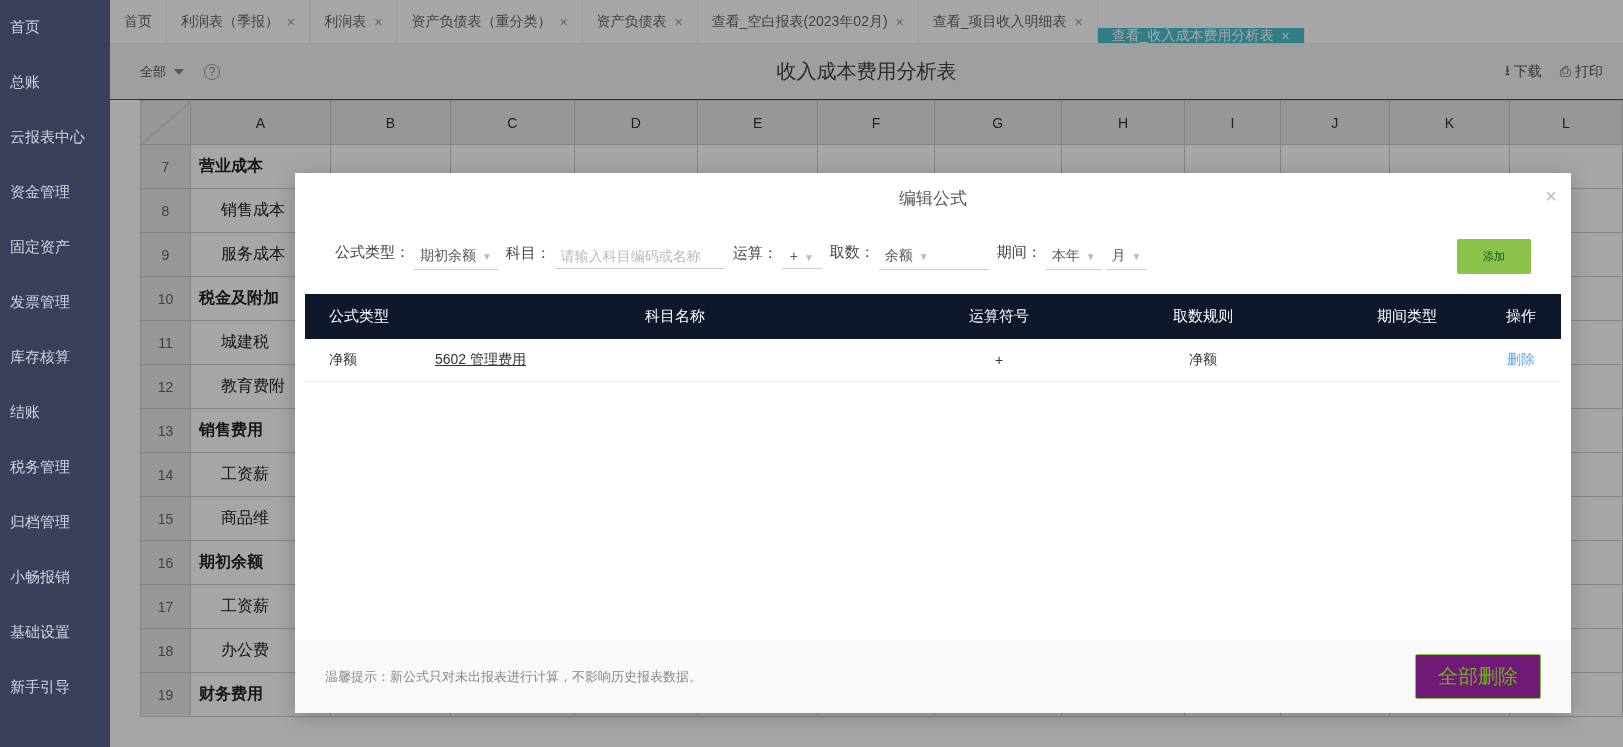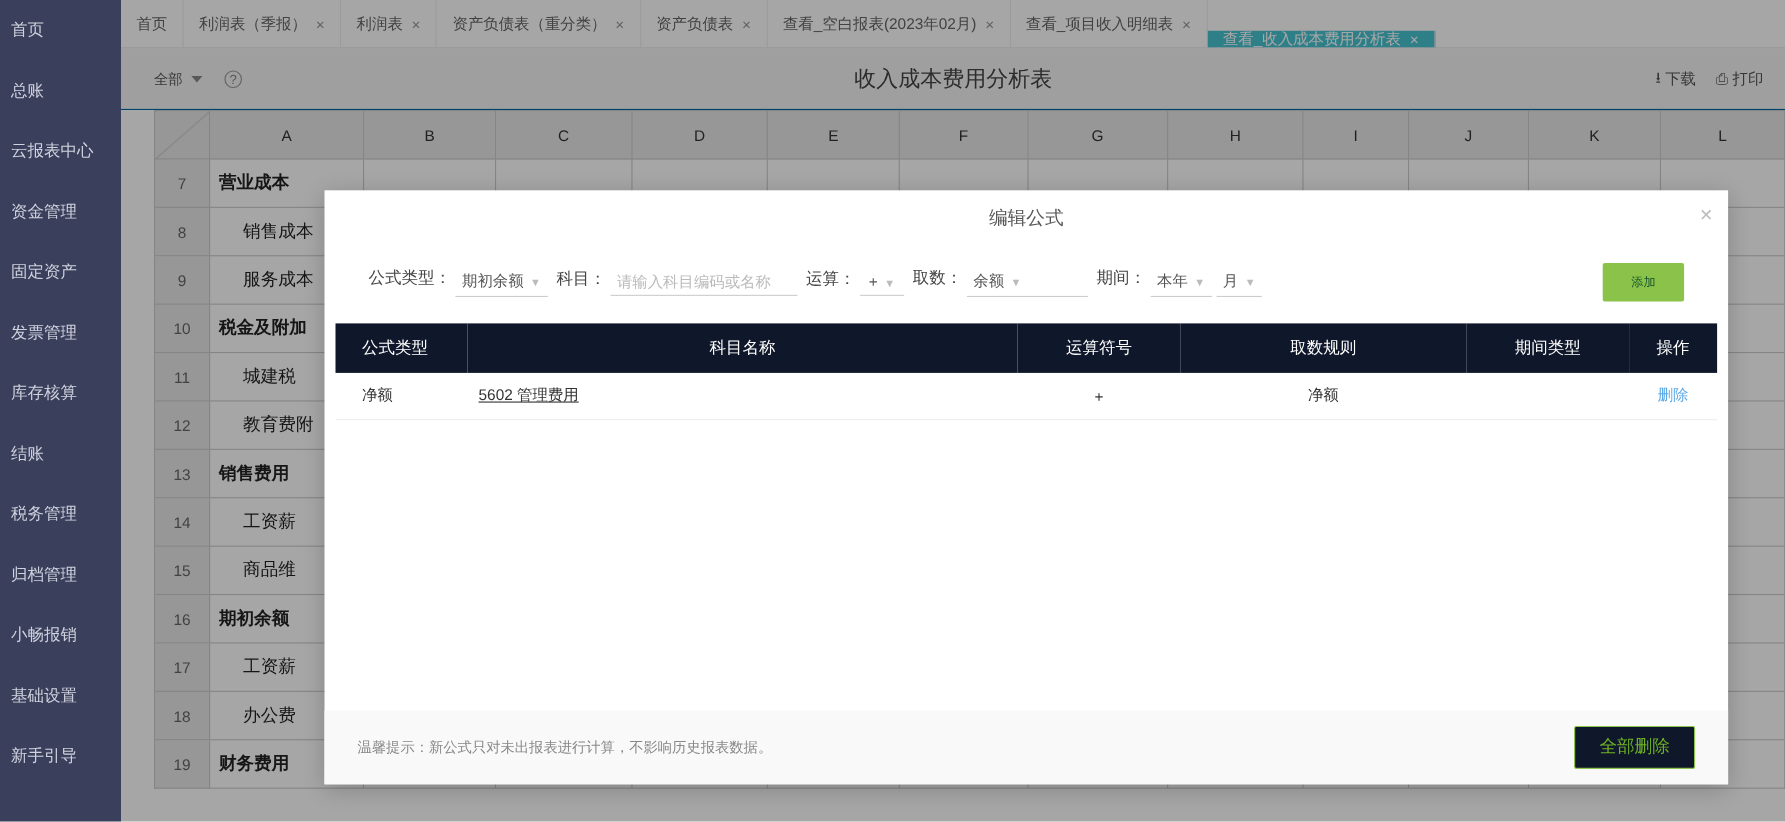--- a/index.html
+++ b/index.html
@@ -57,21 +57,21 @@
 .modal-table { margin: 0 10px; border-collapse: collapse; width: calc(100% - 20px); }
 .modal-table th { background: #0f172a; color: #fff; padding: 13px 10px; font-size: 15px; font-weight: normal; text-align: center; }
 .modal-table th:first-child { text-align: left; padding-left: 24px; }
 .modal-table td { padding: 12px 10px; font-size: 14px; border-bottom: 1px solid #eee; text-align: center; }
 .modal-table td:first-child { text-align: left; padding-left: 24px; }
 .modal-table td.subject { text-align: left; text-decoration: underline; }
 .link { color: #5aa8e6; cursor: pointer; }
 
 .modal-footer { margin-top: auto; padding: 14px 30px; background: #f9f9f9; display: flex; align-items: center; }
 .tip { font-size: 13px; color: #888; }
-.delete-all-btn { margin-left: auto; background: #0f172a; border: 1px solid #8bc34a; color: #6eb124; padding: 8px 22px; font-size: 16px; border-radius: 2px; cursor: pointer; }
+.delete-all-btn { margin-left: auto; background: #701a75; border: 1px solid #8bc34a; color: #6eb124; padding: 8px 22px; font-size: 20px; border-radius: 2px; cursor: pointer; }
 </style>
 </head>
 <body>
 
 <div class="sidebar">
   <div class="sidebar-item">首页</div>
   <div class="sidebar-item">总账</div>
   <div class="sidebar-item">云报表中心</div>
   <div class="sidebar-item">资金管理</div>
   <div class="sidebar-item">固定资产</div>

